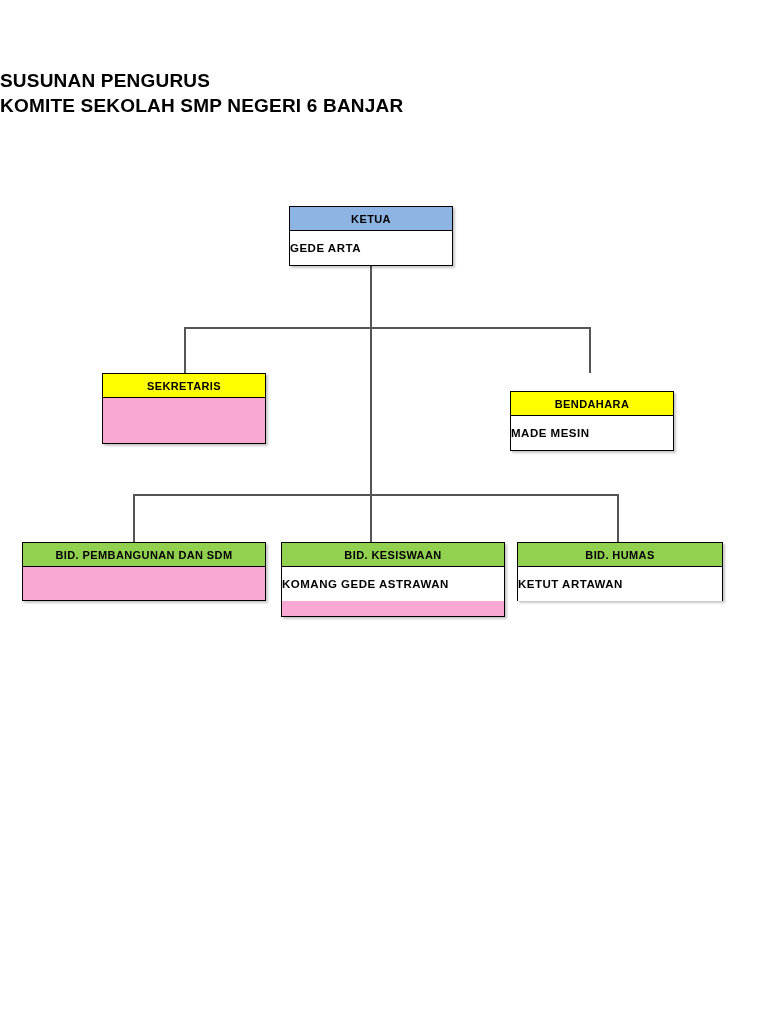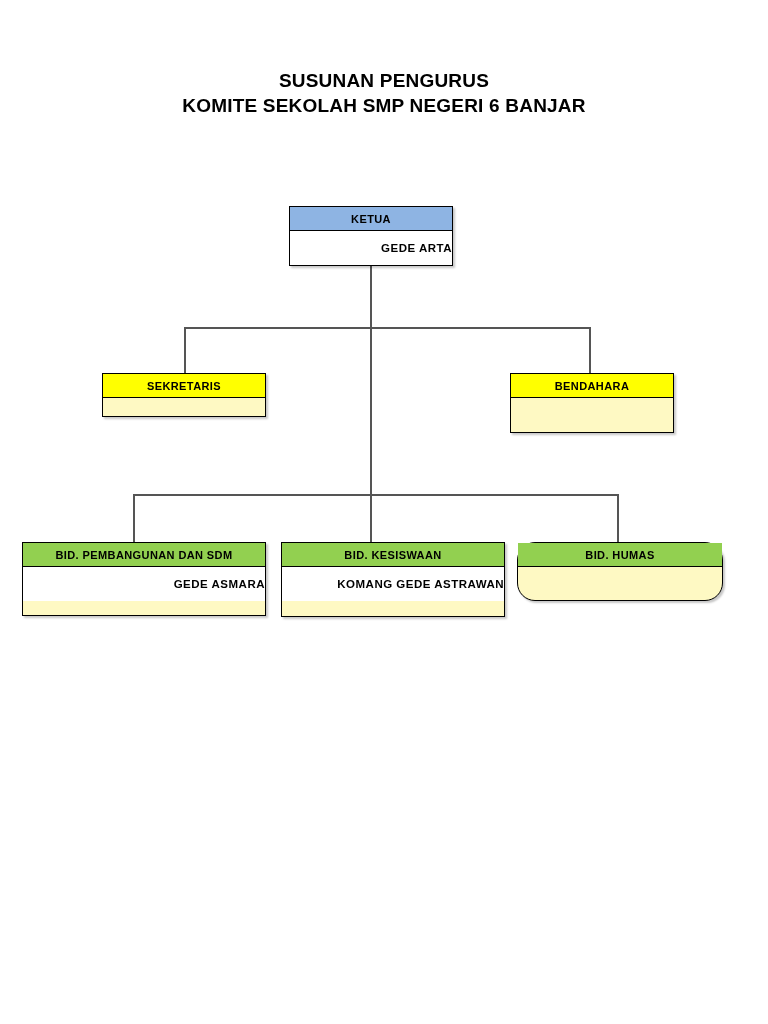--- a/index.html
+++ b/index.html
@@ -14,56 +14,56 @@
     font-family: "Liberation Sans", sans-serif;
     overflow: hidden;
   }
 
   
   #chart-title {
     position: absolute;
     left: 0;
     top: 68px;
     width: 768px;
-    text-align: center;
+    text-align: left;
     font-size: 19px;
     font-weight: bold;
     color: #000000;
     line-height: 25px;
     letter-spacing: 0.2px;
   }
   #chart-title .title-line {
     display: block;
     white-space: nowrap;
   }
 
   
   .org-node {
     position: absolute;
     box-sizing: border-box;
     border: 1px solid #000000;
-    background: #fef9c3;
+    background: #f9a8d4;
     box-shadow: 2px 2px 2px rgba(0,0,0,0.22);
   }
   .node-header {
     box-sizing: border-box;
     border-bottom: 1px solid #000000;
     text-align: center;
     font-weight: bold;
     color: #000000;
     font-size: 11px;
     letter-spacing: 0.4px;
     line-height: 24px;
     height: 24px;
     white-space: nowrap;
     overflow: hidden;
   }
   .node-name {
     box-sizing: border-box;
-    text-align: right;
+    text-align: left;
     font-weight: bold;
     color: #000000;
     font-size: 11.5px;
     letter-spacing: 0.5px;
     line-height: 34px;
     height: 34px;
     background: #ffffff;
     white-space: nowrap;
     overflow: hidden;
   }
@@ -96,33 +96,34 @@
 
 <div class="connector conn-v" style="left:133px; top:494px; height:48px;"></div>
 
 <div class="connector conn-v" style="left:617px; top:494px; height:48px;"></div>
 
 <div class="org-node" style="left:289px; top:206px; width:164px; height:60px;">
   <div class="node-header" style="background:#8EB4E3;">KETUA</div>
   <div class="node-name">GEDE ARTA</div>
 </div>
 
-<div class="org-node" style="left:102px; top:373px; width:164px; height:44px;">
+<div class="org-node" style="left:102px; top:373px; width:164px; height:71px;">
   <div class="node-header" style="background:#FFFF00;">SEKRETARIS</div>
 </div>
 
-<div class="org-node" style="left:510px; top:373px; width:164px; height:60px;">
+<div class="org-node" style="left:510px; top:391px; width:164px; height:60px;">
   <div class="node-header" style="background:#FFFF00;">BENDAHARA</div>
+  <div class="node-name">MADE MESIN</div>
 </div>
 
-<div class="org-node" style="left:22px; top:542px; width:244px; height:74px;">
+<div class="org-node" style="left:22px; top:542px; width:244px; height:59px;">
   <div class="node-header" style="background:#92D050;">BID. PEMBANGUNAN DAN SDM</div>
-  <div class="node-name">GEDE ASMARA</div>
 </div>
 
 <div class="org-node" style="left:281px; top:542px; width:224px; height:75px;">
   <div class="node-header" style="background:#92D050;">BID. KESISWAAN</div>
   <div class="node-name">KOMANG GEDE ASTRAWAN</div>
 </div>
 
-<div class="org-node" style="left:517px; top:542px; width:206px; height:59px;border-radius:18px;">
+<div class="org-node" style="left:517px; top:542px; width:206px; height:59px;">
   <div class="node-header" style="background:#92D050;">BID. HUMAS</div>
+  <div class="node-name">KETUT ARTAWAN</div>
 </div>
 
 </body></html>

